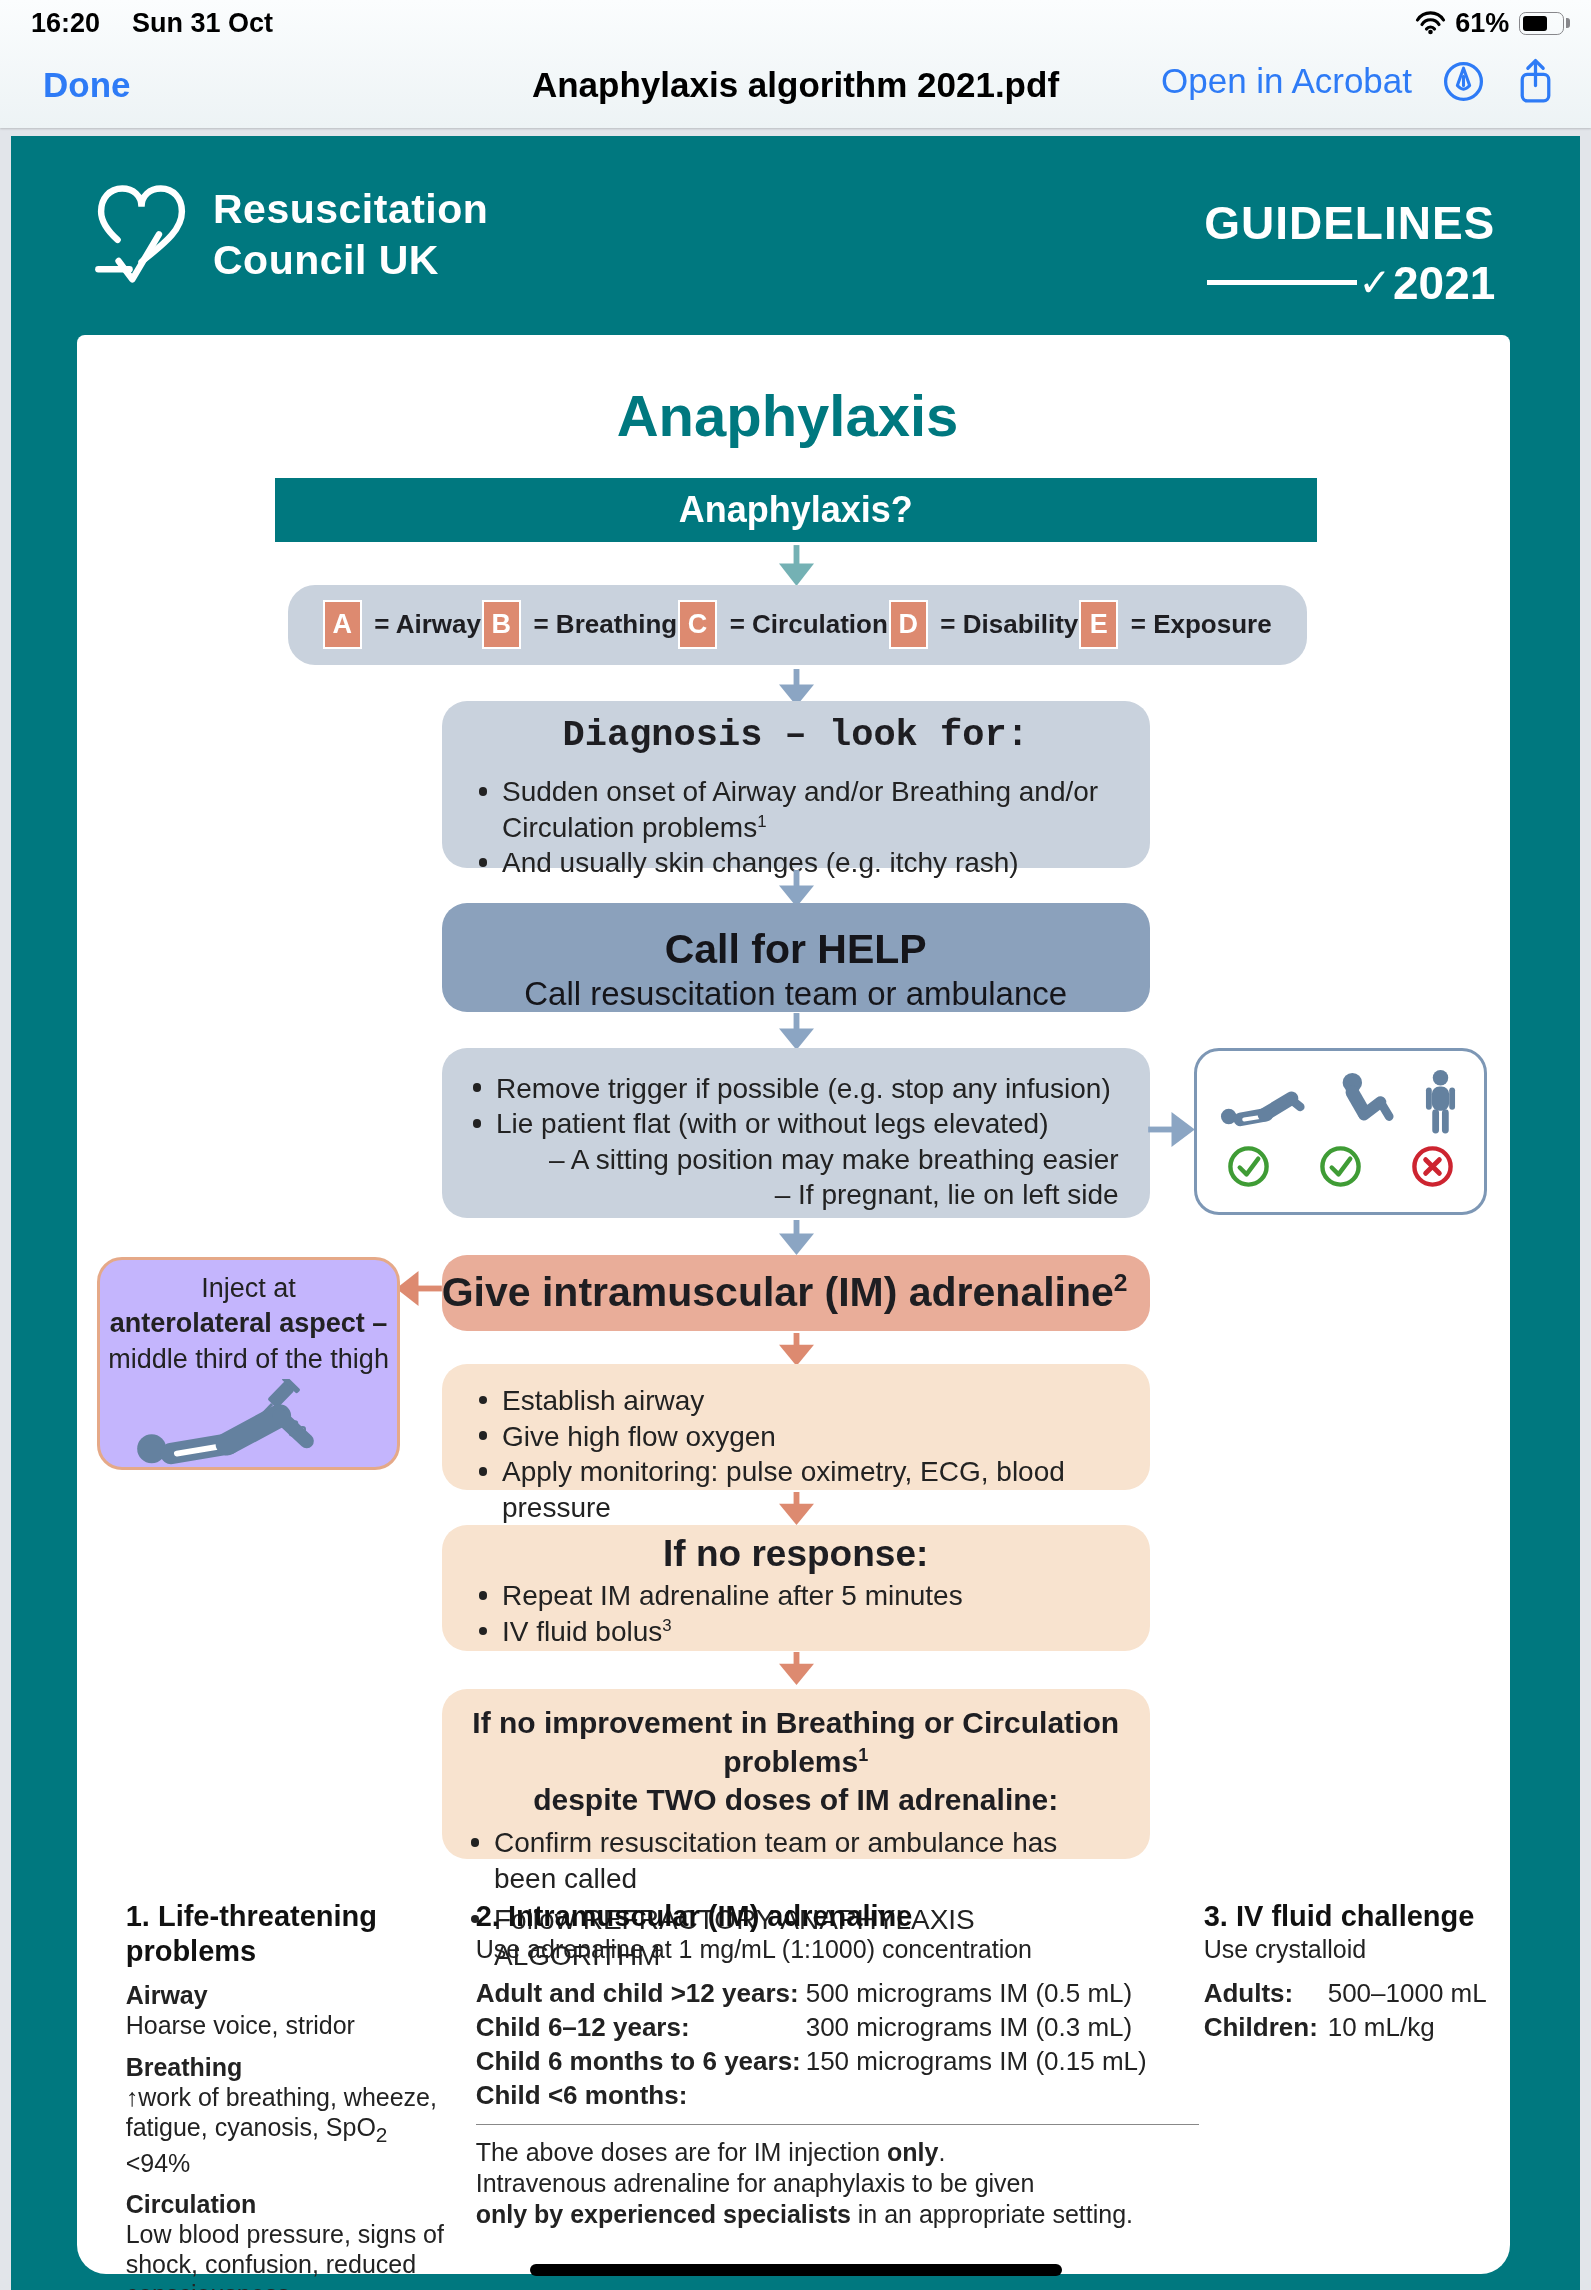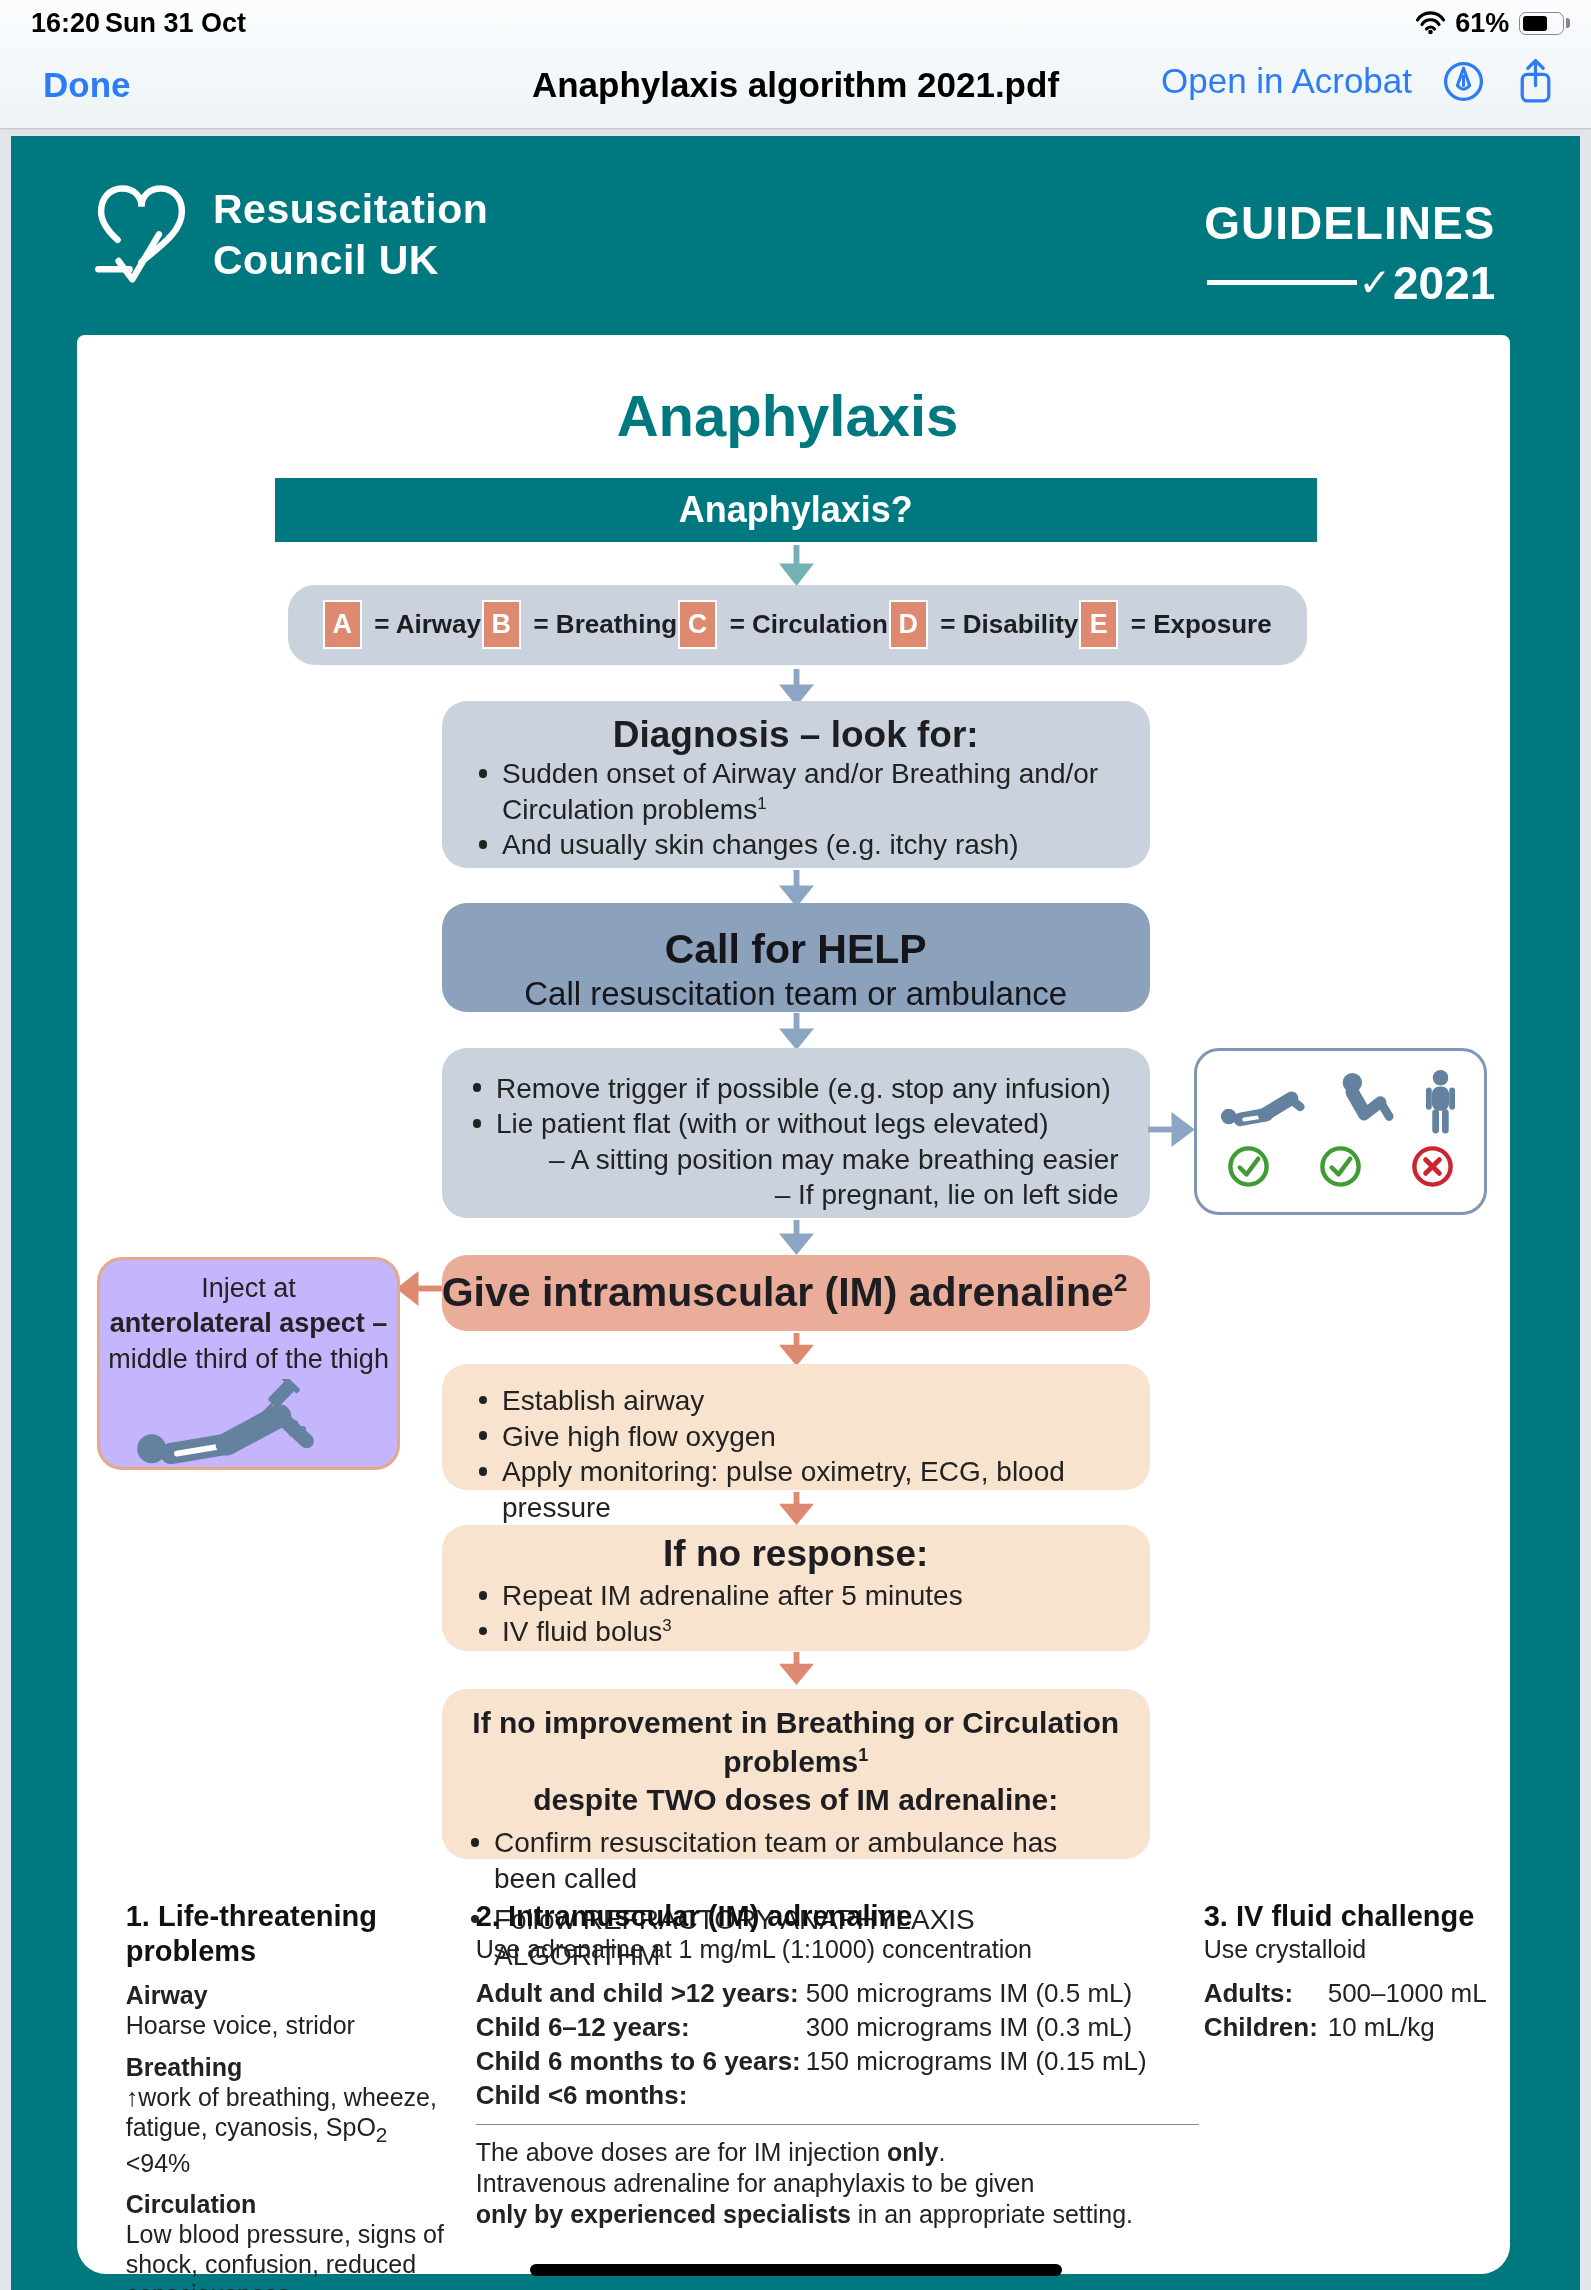--- a/index.html
+++ b/index.html
@@ -3,21 +3,21 @@
 <meta charset="utf-8">
 <style>
   html,body{margin:0;padding:0;}
   body{width:1591px;height:2290px;position:relative;overflow:hidden;
        font-family:"Liberation Sans","DejaVu Sans",sans-serif;background:#fff;}
   .screen{position:absolute;inset:0;}
 
   
   .chrome{position:absolute;top:0;left:0;right:0;height:128px;
           background:linear-gradient(#fbfdfe,#edf3f5);box-shadow:0 1px 1.9px rgba(0,0,0,.18);z-index:5;}
-  .status-left{position:absolute;left:31px;top:7.8px;display:flex;gap:5px;
+  .status-left{position:absolute;left:31px;top:7.8px;display:flex;gap:32px;
                font-size:27px;font-weight:600;color:#000;}
   .status-right{position:absolute;right:27px;top:7.8px;display:flex;align-items:center;gap:9.7px;
                 font-size:27px;font-weight:600;color:#000;}
   .battery{width:43px;height:21.3px;border:1.9px solid #87878b;border-radius:6.8px;position:relative;}
   .battery .fill{position:absolute;left:2.9px;top:2.9px;bottom:2.9px;width:56%;background:#000;border-radius:2.9px;}
   .battery .nub{position:absolute;right:-6.8px;top:5.8px;width:3.9px;height:9.7px;background:#87878b;border-radius:0 2.9px 2.9px 0;}
 
   .toolbar{position:absolute;left:0;right:0;top:47px;height:82px;}
   .done{position:absolute;left:43px;top:17.5px;font-size:35px;font-weight:600;color:#2e7bf6;cursor:pointer;}
   .doc-file-title{position:absolute;left:50%;transform:translateX(-50%);top:17.5px;
@@ -56,21 +56,21 @@
   .abc-label{font-size:26px;font-weight:700;color:#1e1e22;}
 
   .flowbox{position:absolute;left:365px;width:708px;box-sizing:border-box;border-radius:25px;}
   .box-h{font-size:37px;font-weight:700;text-align:center;color:#1e1e22;}
   .bul{display:flex;gap:14.6px;font-size:28px;line-height:1.27;color:#222;}
   .bul .dot{flex:none;width:8.7px;height:8.7px;border-radius:50%;background:#222;margin-top:12.6px;}
   .dashrow{margin-left:45px;font-size:28px;line-height:1.27;color:#222;}
   sup{font-size:60%;}
 
   #diagnosis{top:366px;height:167px;background:#c9d2dd;padding:13.6px 37px 0;}
-  #diagnosis .box-h{margin-bottom:0;}
+  #diagnosis .box-h{margin-bottom:18px;font-family:Liberation Mono, monospace;}
 
   #callhelp{top:568px;height:109px;background:#8ba1bc;text-align:center;padding-top:23px;}
   #callhelp .h1{font-size:41px;font-weight:700;color:#15151a;}
   #callhelp .h2{font-size:33px;color:#15151a;margin-top:1.9px;}
 
   #removebox{top:713px;height:170px;background:#c9d2dd;padding:23px 31px 0;text-align:right;}
 
   #positions{position:absolute;left:1117px;top:713px;width:293px;height:167px;background:#fff;
              border:3.9px solid #7d97b5;border-radius:25px;box-sizing:border-box;}
   .pos-icons{display:flex;justify-content:space-between;align-items:flex-end;padding:13.6px 23px 0;height:70px;}

